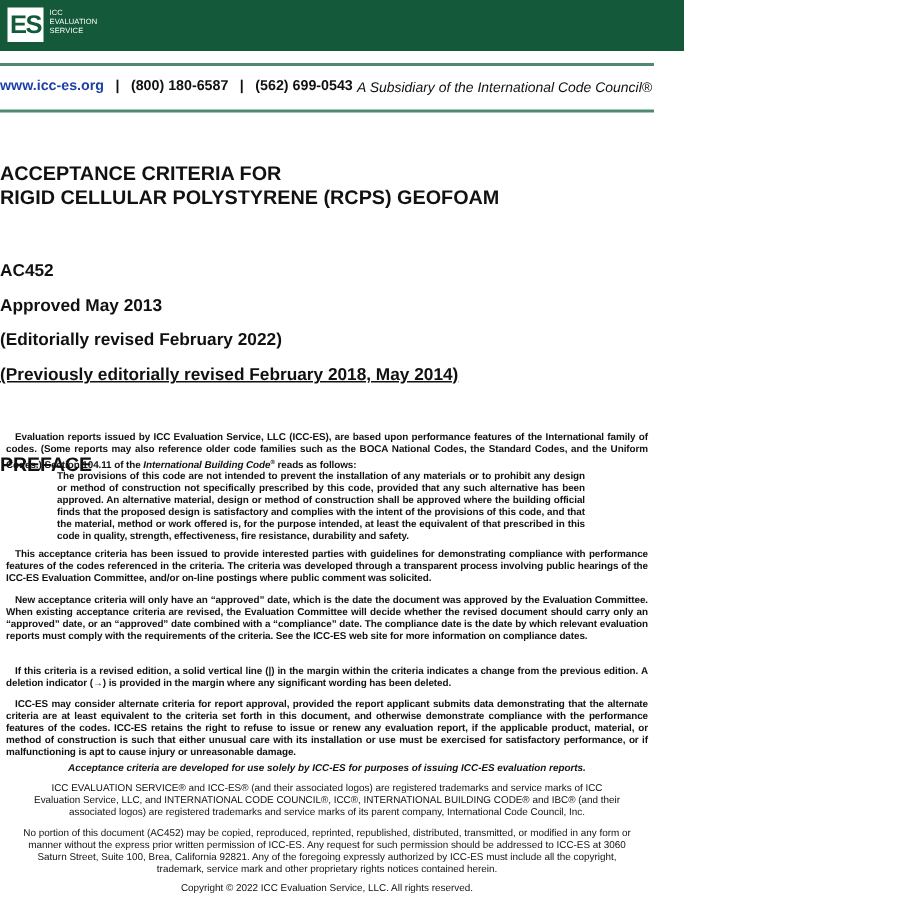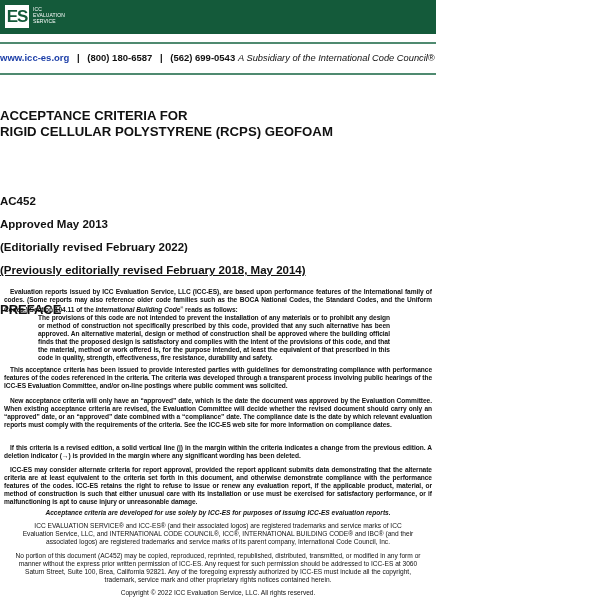--- a/index.html
+++ b/index.html
@@ -6,20 +6,21 @@
   body {
     width: 600px; height: 600px; overflow: hidden;
     background: #ffffff;
     font-family: "Liberation Sans", sans-serif;
     color: #111;
     position: relative;
   }
   .banner {
     position: absolute; left: 0; top: 0; width: 436px; height: 34px;
     background: #145a3a;
+    padding-left: 20px;
   }
   .logo {
     position: absolute; left: 5px; top: 5px; width: 24px; height: 23px;
     background: #ffffff; color: #145a3a;
     font-weight: bold; font-size: 17px; line-height: 23px;
     text-align: center; letter-spacing: -1px;
   }
   .logo-text {
     position: absolute; left: 33px; top: 6px;
     color: #ffffff; font-size: 5px; line-height: 6px; letter-spacing: 0.1px;
@@ -32,21 +33,21 @@
     font-size: 9.5px; line-height: 12px; white-space: nowrap;
   }
   .contact-bar .link { color: #1d3fa8; font-weight: bold; }
   .contact-bar .sep { color: #111; font-weight: bold; margin: 0 5px; }
   .contact-bar .phone { font-weight: bold; }
   .contact-bar .subsidiary { position: absolute; left: 238px; font-style: italic; font-size: 9.3px; }
   .center { position: absolute; left: 0; width: 436px; }
   .title {
     top: 108px; font-weight: bold; font-size: 13.2px; line-height: 15.5px;
   }
-  .meta { font-weight: bold; font-size: 11.5px; line-height: 14px; margin-top: 20px; }
+  .meta { font-weight: bold; font-size: 11.5px; line-height: 14px; }
   .preface-heading { top: 266px; font-weight: bold; font-size: 13px; margin-top: 36px; }
   .body-text {
     position: absolute; left: 4px; width: 428px;
     font-family: "Liberation Sans", sans-serif;
     font-size: 6.6px; line-height: 8.1px; font-weight: bold;
     text-align: justify; letter-spacing: -0.05px;
   }
   .indent { text-indent: 6px; }
   .quote { left: 38px; width: 352px; }
   .ital { font-style: italic; }

